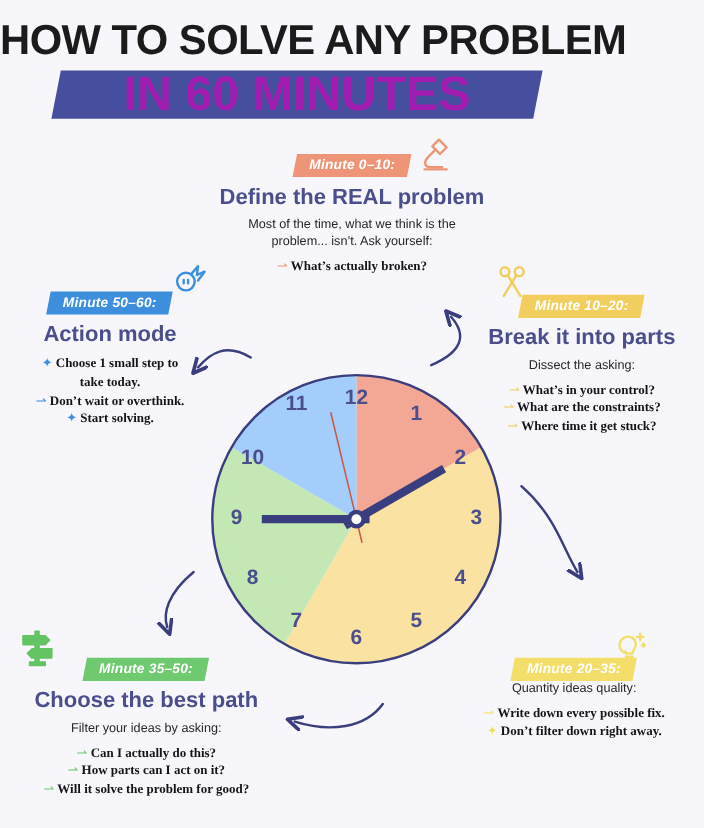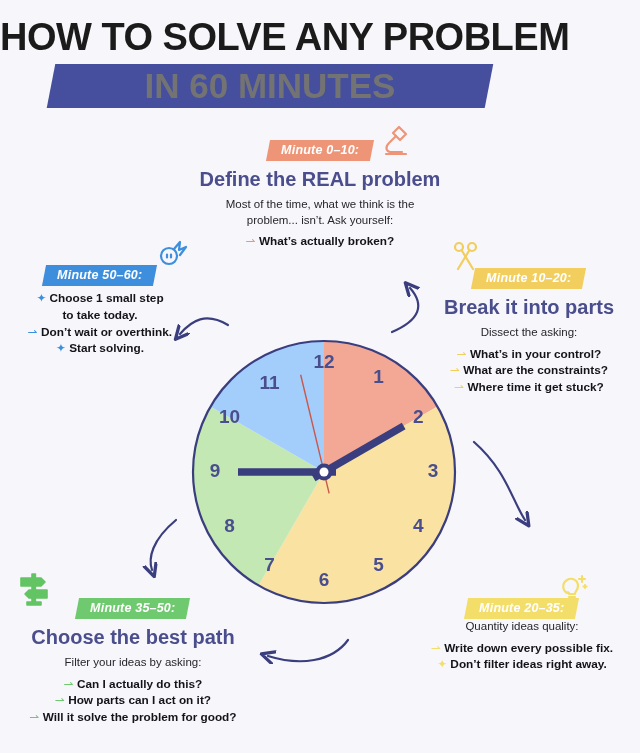--- a/index.html
+++ b/index.html
@@ -18,22 +18,22 @@
     color:#1b1b1b;line-height:1.0;white-space:nowrap;
   }
   .banner{
     margin:8px auto 0;width:438px;height:44px;position:relative;
   }
   .banner-bg{
     position:absolute;inset:0;background:#454F9E;
     transform:skewX(-11deg);
   }
   .banner-text{
-    position:relative;line-height:44px;font-size:35px;font-weight:bold;
-    color:#737373;letter-spacing:0px;white-space:nowrap;
+    position:relative;line-height:44px;font-size:44px;font-weight:bold;
+    color:#a21caf;letter-spacing:0px;white-space:nowrap;
   }
 
   
   .clock{
     position:absolute;left:189px;top:337px;width:270px;height:270px;
   }
   .clock svg{display:block;}
   .num{
     position:absolute;font-size:19px;font-weight:bold;color:#4A4E8C;
     width:26px;text-align:center;
@@ -47,21 +47,21 @@
     font-style:italic;letter-spacing:0.2px;white-space:nowrap;
     transform:skewX(-11deg);
   }
   .sec .badge span{display:inline-block;transform:skewX(11deg);}
   .sec h2{
     margin:7px 0 6px;font-size:20px;font-weight:bold;color:#4A4E8C;
     white-space:nowrap;
   }
   .sec .lead{font-size:11.5px;color:#26262b;margin:0 0 5px;line-height:1.35;}
   .sec ul{list-style:none;margin:0;padding:0;}
-  .sec li{font-size:11.8px;color:#141418;line-height:1.42;font-weight:bold;white-space:nowrap;}
+  .sec li{font-size:11.8px;color:#141418;line-height:1.42;font-weight:bold;white-space:nowrap;font-family:Liberation Serif, serif;}
   .sec li .ar{font-weight:normal;}
 
   .c-top{text-align:center;}
   .c-left{text-align:center;}
   .c-right{text-align:center;}
 
   .icon{position:absolute;}
 </style>
 </head>
 <body>
@@ -113,21 +113,21 @@
       <div class="num" style="left: 176.5px; top: 28.6032px;">1</div>
       <div class="num" style="left: 216.397px; top: 68.5px;">2</div>
       <div class="num" style="left: 231px; top: 123px;">3</div>
       <div class="num" style="left: 216.397px; top: 177.5px;">4</div>
       <div class="num" style="left: 176.5px; top: 217.397px;">5</div>
       <div class="num" style="left: 122px; top: 232px;">6</div>
       <div class="num" style="left: 67.5px; top: 217.397px;">7</div>
       <div class="num" style="left: 27.6032px; top: 177.5px;">8</div>
       <div class="num" style="left: 13px; top: 123px;">9</div>
       <div class="num" style="left: 27.6032px; top: 68.5px;">10</div>
-      <div class="num" style="left: 67.5px; top: 35px;">11</div>
+      <div class="num" style="left: 67.5px; top: 20px;">11</div>
     </div>
 
   <div class="sec c-top" style="left:170px;top:140px;width:300px;">
     <div style="position:relative;display:inline-block;">
       <span class="badge" style="background:#EE9577;">
         <span>Minute 0–10:</span>
       </span>
       <svg class="icon" width="32" height="34" style="left:112px;top:-17px;" viewBox="0 0 32 34">
         <g fill="none" stroke="#EE9577" stroke-width="2.2" stroke-linecap="round" stroke-linejoin="round">
           <path d="M19,4 L26,11 L20,17 L13,10 Z"></path>
@@ -177,21 +177,21 @@
           <path d="M11,21 C6,18 6,11 11,8 C16,5 22,8 22,14 C22,18 19,19 19,22 L13,22 C13,19 11,21 11,21 Z"></path>
           <path d="M13,25 L19,25"></path>
           <path d="M26,4 L26,10 M23,7 L29,7"></path>
           <path d="M29,13 L29,16 M27.5,14.5 L30.5,14.5"></path>
         </g>
       </svg>
     </div>
     <p class="lead">Quantity ideas quality:</p>
     <ul>
       <li><span class="ar" style="color:#F4DE6A;">⇀</span> <span>Write down every possible fix.</span></li>
-      <li><span class="ar" style="color:#F4DE6A;">✦</span> <span>Don’t filter ideas right away.</span></li>
+      <li><span class="ar" style="color:#F4DE6A;">✦</span> <span>Don’t filter down right away.</span></li>
     </ul>
   </div>
 
   <div class="sec c-left" style="left:0px;top:598px;width:266px;">
     <div style="position:relative;display:inline-block;">
       <span class="badge" style="background:#6FC96F;">
         <span>Minute 35–50:</span>
       </span>
       <svg class="icon" width="34" height="36" style="left:-60px;top:-28px;" viewBox="0 0 34 36">
         <g fill="#63C463" stroke="#63C463" stroke-width="1.6" stroke-linejoin="round">
@@ -217,20 +217,21 @@
         <span>Minute 50–60:</span>
       </span>
       <svg class="icon" width="34" height="32" style="left:112px;top:-26px;" viewBox="0 0 34 32">
         <g fill="none" stroke="#3D8FDD" stroke-width="2.2" stroke-linecap="round" stroke-linejoin="round">
           <circle cx="13" cy="17" r="8"></circle>
           <path d="M11,15.5 L11,18.5 M15,15.5 L15,18.5"></path>
           <path d="M18,10 L24,3 L23,11 L30,8 L24,16"></path>
         </g>
       </svg>
     </div>
+    <h2>Action mode</h2>
     <ul style="margin-top:4px;">
       <li style="white-space:normal;width:140px;margin:0 auto;"><span class="ar" style="color:#3D8FDD;">✦</span> <span>Choose 1 small step to take today.</span></li>
       <li><span class="ar" style="color:#3D8FDD;">⇀</span> <span>Don’t wait or overthink.</span></li>
       <li><span class="ar" style="color:#3D8FDD;">✦</span> <span>Start solving.</span></li>
     </ul>
   </div>
 
 </div>
 
 </body></html>

